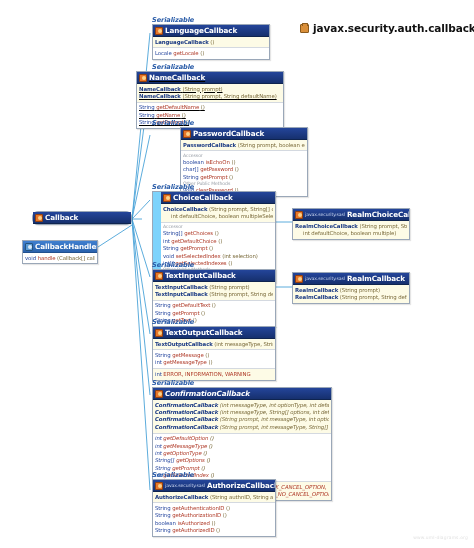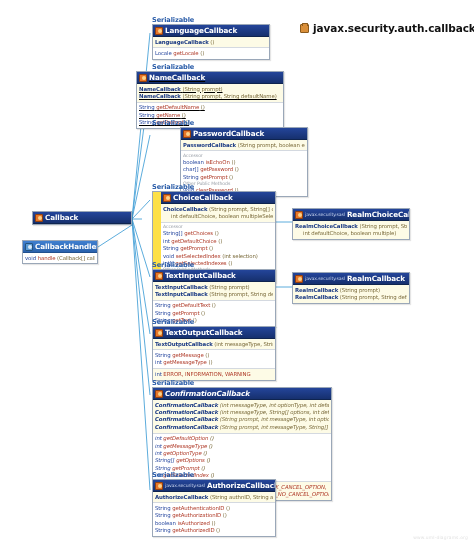--- a/index.html
+++ b/index.html
@@ -28,28 +28,28 @@
   }
   .pkg-icon::after{
     content:""; position:absolute; left:1px; top:-2px;
     width:4px; height:2px; background:#d98f3a; border:1px solid #8a5a1d;
     border-bottom:none; border-radius:1px 1px 0 0;
   }
 
   
   .stereo {
     position:absolute;
-    font-size:6.6px; font-weight:bold;
+    font-size:6.6px; font-style:italic; font-weight:bold;
     color:#2a5ca8; white-space:nowrap; letter-spacing:-0.1px;text-align:center;
   }
 
   
   .cls {
     position:absolute;
-    background:#fde047;
+    background:#7dd3fc;
     border:1px solid #9aa7b8;
     box-shadow:1px 1px 1px rgba(0,0,0,0.10);
   }
   .cls .hdr {
     background:#1b3a84;
     background:linear-gradient(#24459a,#16306e);
     color:#ffffff;
     height:12px;
     display:flex; align-items:center; gap:2px;
     padding:0 2px;
@@ -134,21 +134,21 @@
 
       <path d="M132,219 L142,219"></path>
     </g>
   </svg>
 
   <div class="diagram-title" style="left:300px; top:22px;">
     <span class="pkg-icon"></span>
     <span>javax.security.auth.callback</span>
   </div>
 
-  <div class="cls" style="left:32px; top:211px; width:100px;">
+  <div class="cls" style="left:32px; top:211px; width:100px;border-radius:6px;">
     <div class="hdr">
       <span class="cls-icon"></span>
       <span class="nm">Callback</span>
     </div>
   </div>
 
   <div class="cls" style="left:22px; top:240px; width:76px;">
     <div class="hdr" style="background:linear-gradient(#3f7fd0,#2b62ab); border-bottom-color:#21508e;">
       <span class="iface-icon"></span>
       <span class="nm">CallbackHandler</span>

